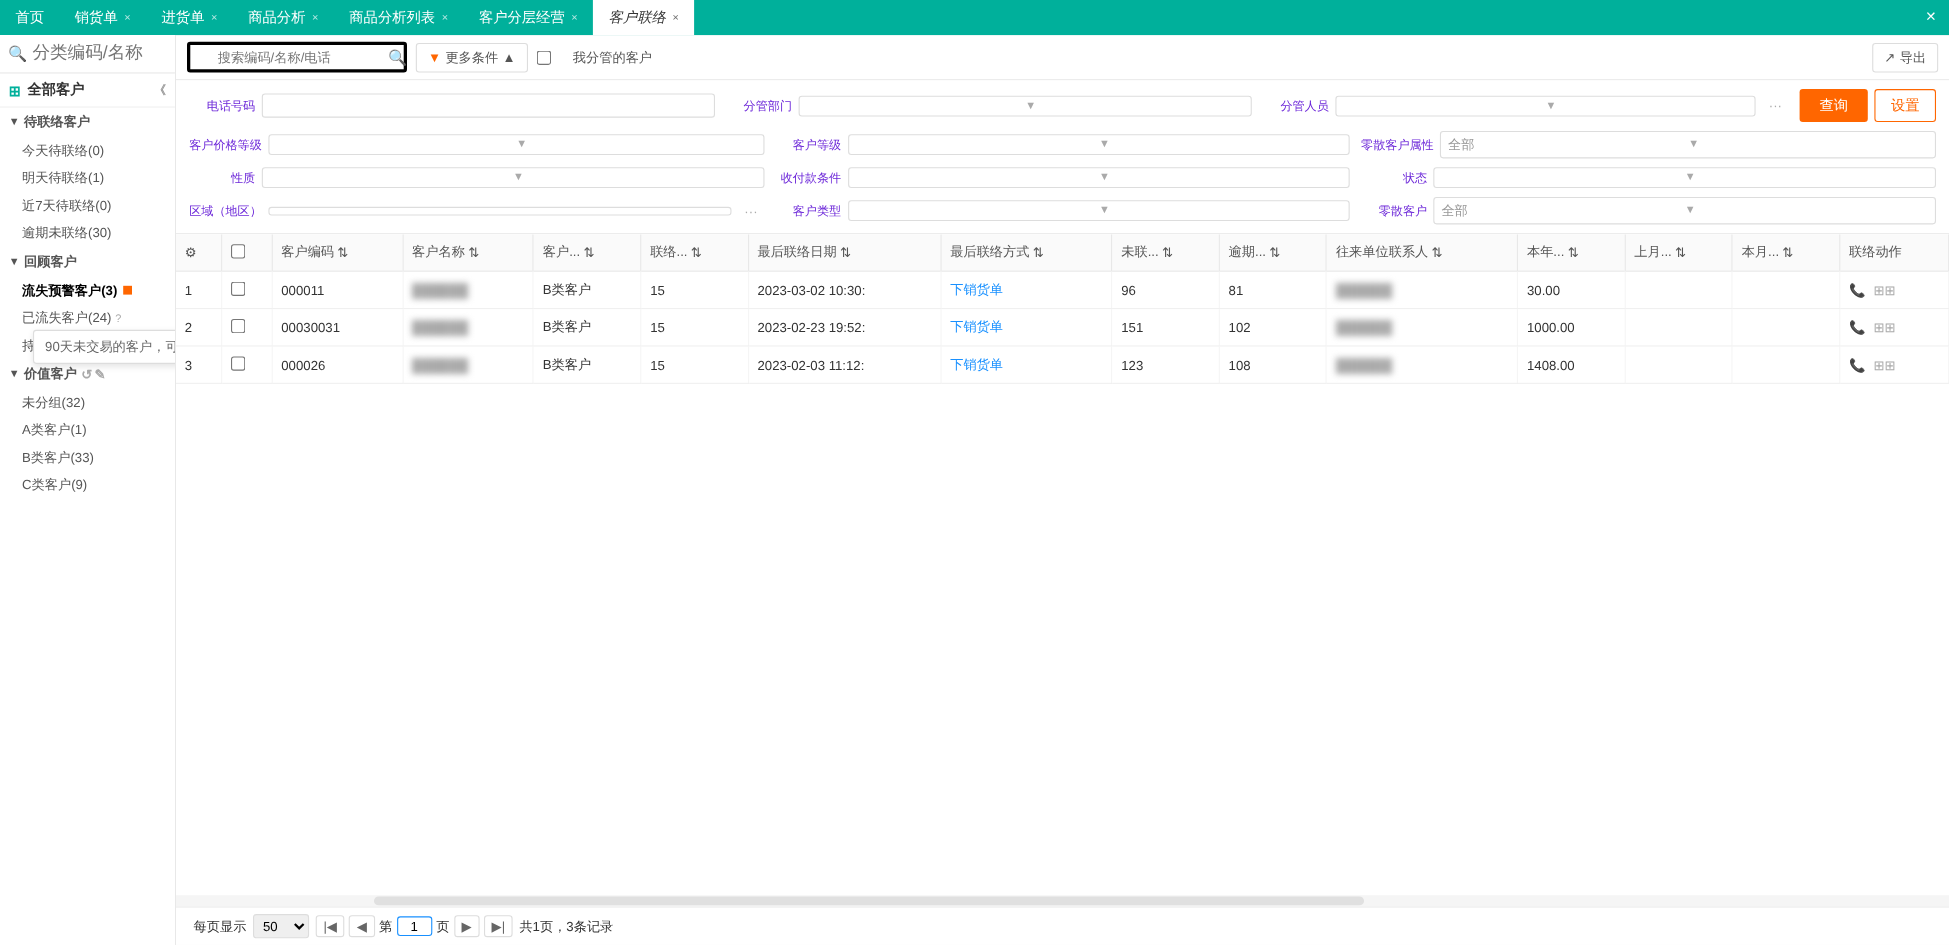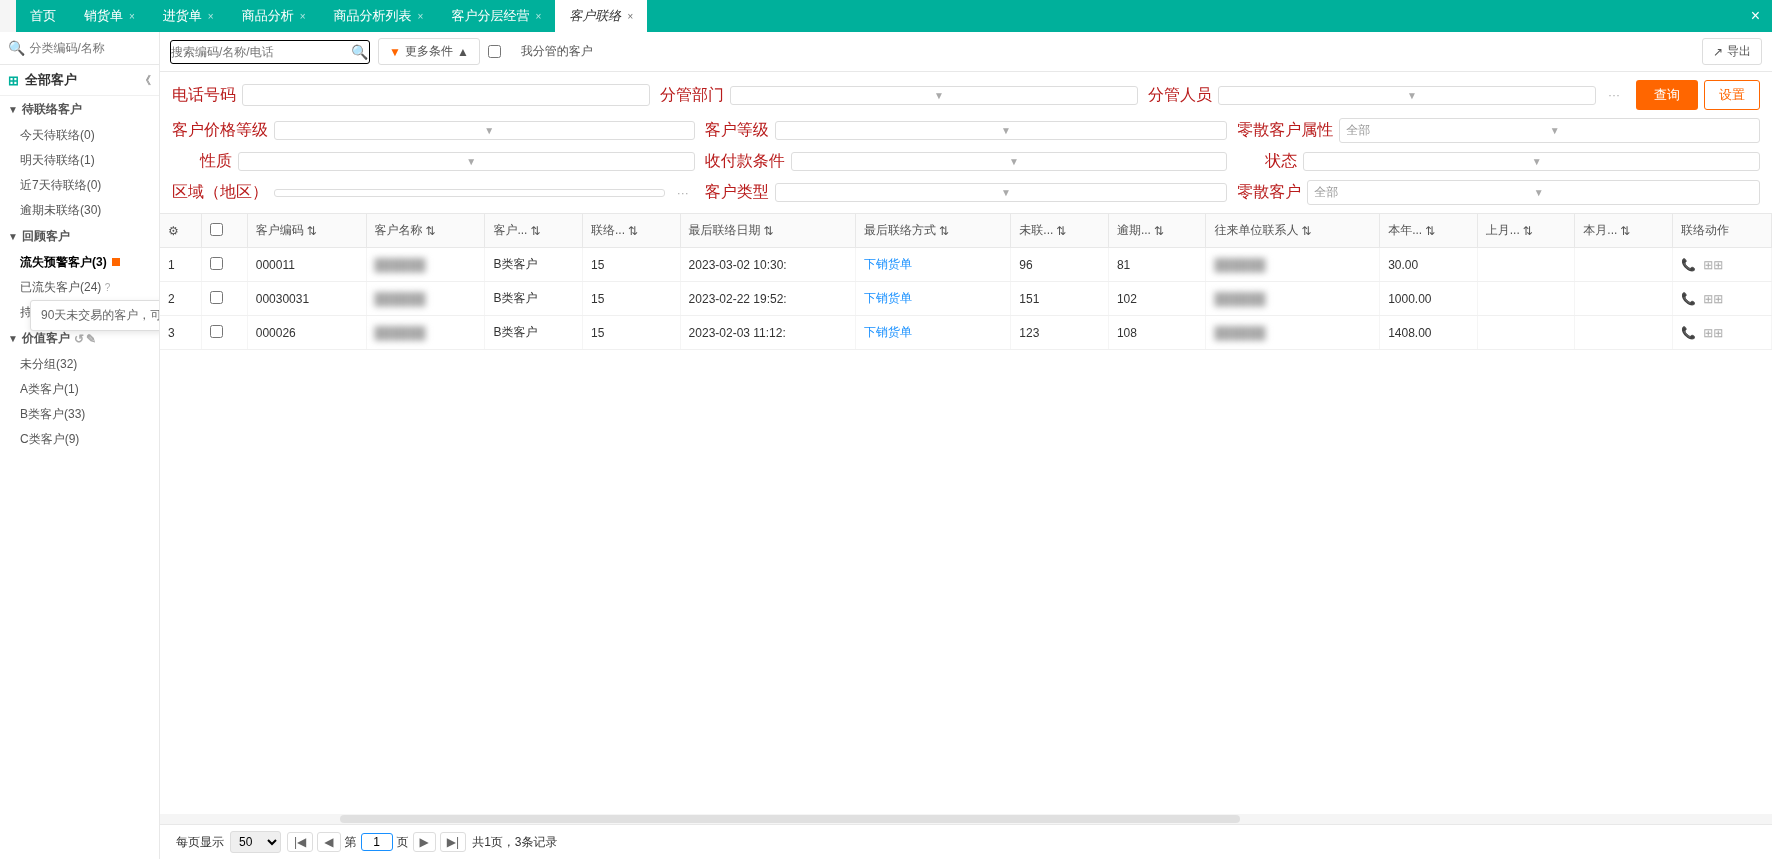--- a/index.html
+++ b/index.html
@@ -5,21 +5,20 @@
     * { box-sizing: border-box; margin: 0; padding: 0; }
     body { font-family: 'Microsoft YaHei', sans-serif; font-size: 12px; background: #f5f5f5; color: #333; overflow: hidden; }
 
     
     .tab-bar {
       display: flex;
       align-items: center;
       background: #00b09b;
       height: 32px;
       padding-left: 0;
-      margin-left: 16px;
     }
     .tab-item {
       display: flex;
       align-items: center;
       padding: 0 14px;
       height: 32px;
       color: #fff;
       font-size: 13px;
       cursor: pointer;
       white-space: nowrap;
@@ -65,21 +64,21 @@
     }
     .sidebar-search {
       display: flex;
       align-items: center;
       padding: 8px;
       border-bottom: 1px solid #e8e8e8;
     }
     .sidebar-search input {
       border: none;
       outline: none;
-      font-size: 12px;
+      font-size: 16px;
       flex: 1;
       color: #999;
     }
     .sidebar-search .search-icon {
       color: #aaa;
       font-size: 14px;
       margin-right: 4px;
     }
 
     .sidebar-group-title {
@@ -159,23 +158,23 @@
       display: flex;
       align-items: center;
       padding: 6px 10px;
       background: #fff;
       border-bottom: 1px solid #e8e8e8;
       gap: 8px;
     }
     .toolbar-search {
       display: flex;
       align-items: center;
-      border: 1px solid #000000;
-      border-radius: 3px;
-      padding: 3px 0;
+      border: 3px solid #000000;
+      border-radius: 3px;
+      padding: 3px 25px;
       width: 200px;
     }
     .toolbar-search input {
       border: none;
       outline: none;
       font-size: 12px;
       flex: 1;
       color: #999;
     }
     .toolbar-search .s-icon { color: #ff6600; font-size: 14px; }
@@ -232,22 +231,22 @@
       margin-bottom: 8px;
     }
     .filter-row:last-child { margin-bottom: 0; }
     .filter-field {
       display: flex;
       align-items: center;
       gap: 6px;
       flex: 1;
     }
     .filter-label {
-      font-size: 16px;
-      color: #b91c1c;
+      font-size: 11px;
+      color: #6d28d9;
       white-space: nowrap;
       min-width: 60px;
       text-align: right;
     }
     .filter-input {
       flex: 1;
       border: 1px solid #ddd;
       border-radius: 3px;
       padding: 3px 6px;
       font-size: 12px;
@@ -669,21 +668,21 @@
         <span style="cursor:pointer;color:#aaa;">⊞⊞</span>
       </td>
     </tr>
             <tr>
       <td>2</td>
       <td><input type="checkbox" style=""></td>
       <td>00030031</td>
       <td><span class="blurred">██████</span></td>
       <td>B类客户</td>
       <td>15</td>
-      <td>2023-02-22 19:52:</td>
+      <td>2023-02-23 19:52:</td>
       <td><a class="link-text">下销货单</a></td>
       <td>151</td>
       <td>102</td>
       <td><span class="blurred">██████</span></td>
       <td>1000.00</td>
       <td></td>
       <td></td>
       <td>
         <span style="cursor:pointer;color:#aaa;margin-right:4px;">📞</span>
         <span style="cursor:pointer;color:#aaa;">⊞⊞</span>

